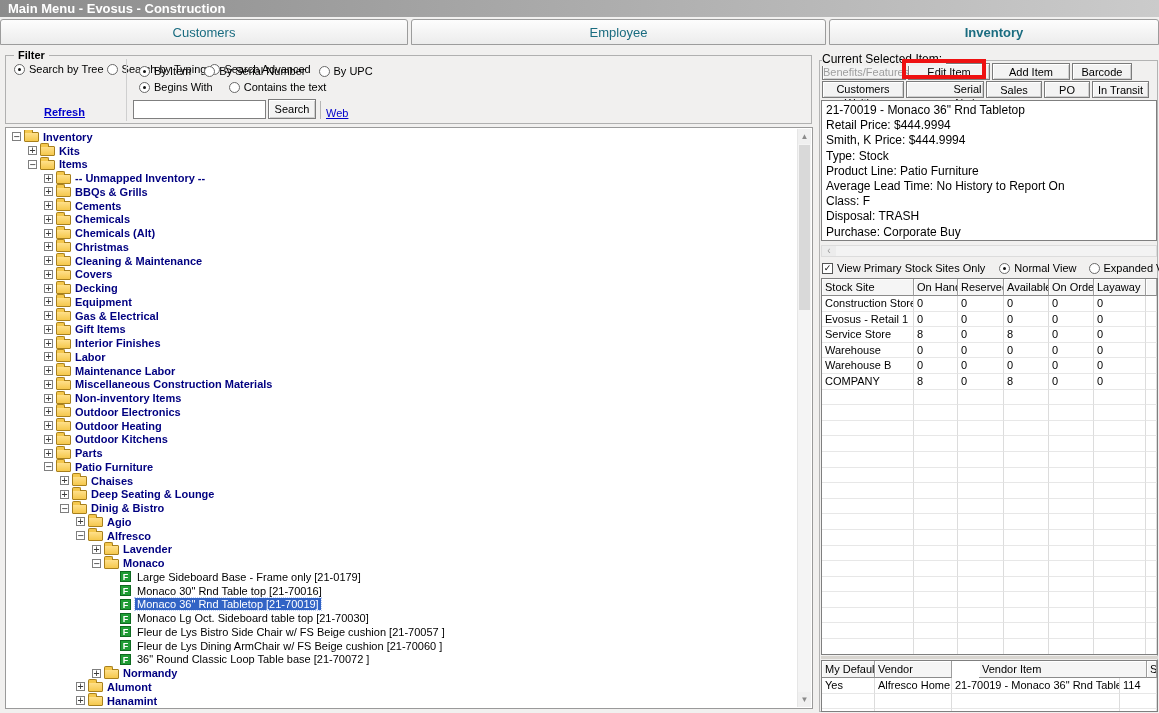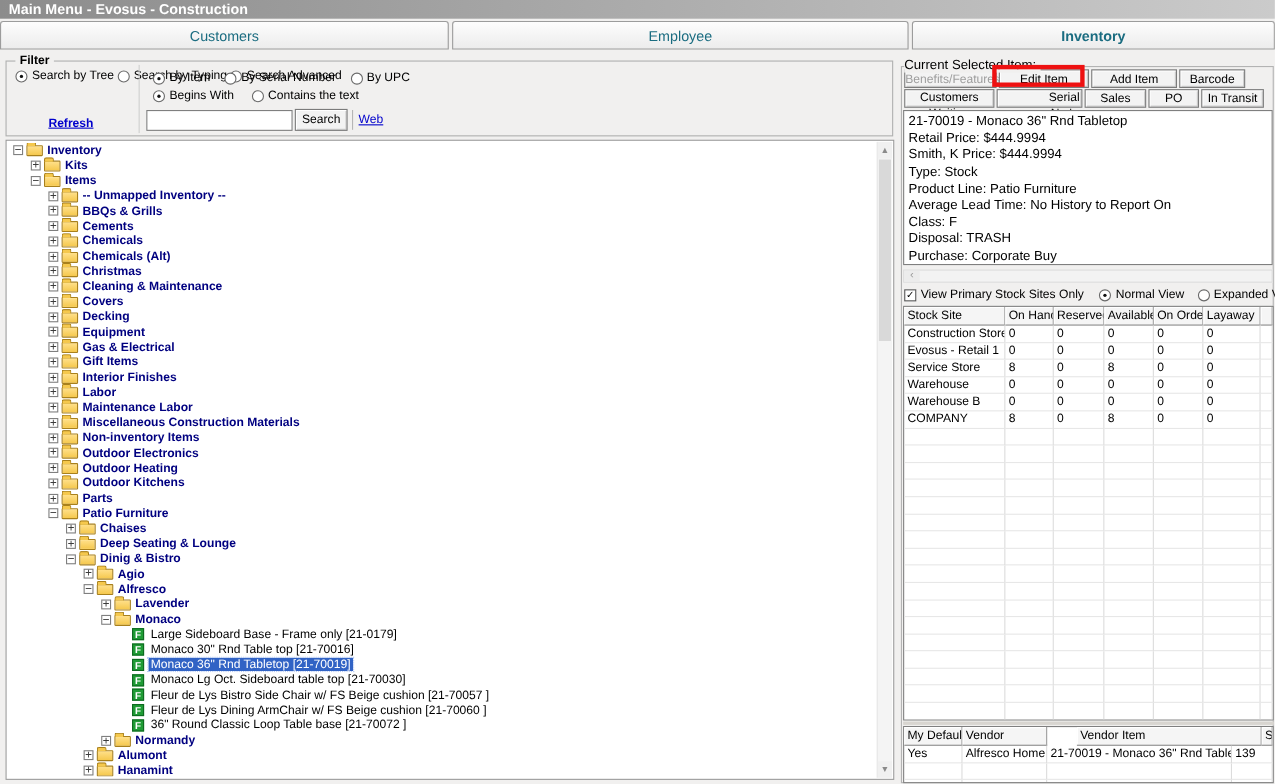--- a/index.html
+++ b/index.html
@@ -27,21 +27,21 @@
   .legend{position:absolute;left:8px;top:-7px;background:#f1f0ef;padding:0 4px;font-weight:bold;}
   .vgroup{position:absolute;left:8px;top:7px;display:flex;flex-direction:row;gap:3px;}
   .hgroup{position:absolute;display:flex;align-items:center;}
   #by-options{left:133px;top:9px;gap:13px;}
   #match-options{left:133px;top:25px;gap:16px;}
   .ritem{display:flex;align-items:center;gap:4px;}
   .radio{width:11px;height:11px;border-radius:50%;border:1px solid #696969;background:#fff;position:relative;flex:none;}
   .radio.sel::after{content:"";position:absolute;left:3px;top:3px;width:3px;height:3px;border-radius:50%;background:#111;}
   .refresh{position:absolute;left:38px;top:50px;font-weight:bold;color:var(--link-blue);text-decoration:underline;cursor:pointer;}
   .vsep{position:absolute;left:120px;top:3px;height:62px;width:1px;background:#cfcfcf;}
-  .searchrow{position:absolute;left:127px;top:43px;display:flex;align-items:center;}
+  .searchrow{position:absolute;left:127px;top:43px;display:flex;align-items:flex-end;}
   .searchinput{width:133px;height:19px;border:1px solid #7f7f7f;background:#fff;padding:0 3px;font:11px "Liberation Sans",sans-serif;}
   .btn{background:#f3f3f3;border:1px solid #7b7b7b;box-shadow:inset 1px 1px 0 #ffffff,inset -1px -1px 0 #cfcfcf;
     font:11px "Liberation Sans",sans-serif;color:#000;text-align:center;height:17px;line-height:14px;cursor:pointer;}
   .btn.disabled{color:#9e9e9e;}
   .searchbtn{margin-left:2px;width:48px;height:20px;}
   .btnsep{width:1px;height:18px;background:#b5b5b5;margin:0 5px 0 4px;}
   .weblink{color:var(--link-blue);text-decoration:underline;cursor:pointer;}
 
   
   .treepanel{position:absolute;left:5px;top:127px;width:808px;height:582px;background:#fff;border:1px solid #9a9a9a;}
@@ -659,21 +659,21 @@
         <span class="hcell" style="width: 53px;">My Default</span>
         <span class="hcell" style="width: 77px;">Vendor</span>
         <span class="hcell" style="width: 168px; margin-left: 27px;">Vendor Item</span>
         <span class="hcell fill">Single P</span>
       </div>
     <div id="vendbody">
         <div class="grow">
           <span class="gcell" style="width: 53px;">Yes</span>
           <span class="gcell" style="width: 77px;">Alfresco Home</span>
           <span class="gcell" style="width: 168px;">21-70019 - Monaco 36" Rnd Tabletop</span>
-          <span class="gcell fill">139</span>
+          <span class="gcell fill">114</span>
         </div>
         <div class="grow">
           <span class="gcell" style="width: 53px;"></span>
           <span class="gcell" style="width: 77px;"></span>
           <span class="gcell" style="width: 168px;"></span>
           <span class="gcell fill"></span>
         </div>
         <div class="grow">
           <span class="gcell" style="width: 53px;"></span>
           <span class="gcell" style="width: 77px;"></span>

